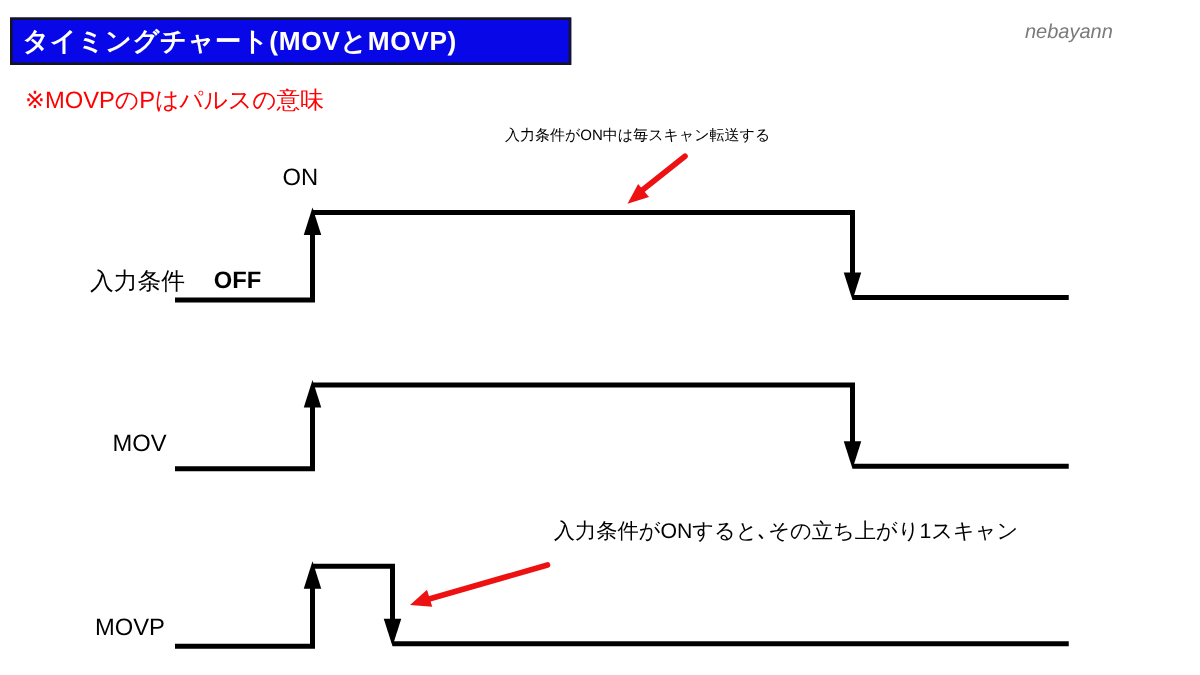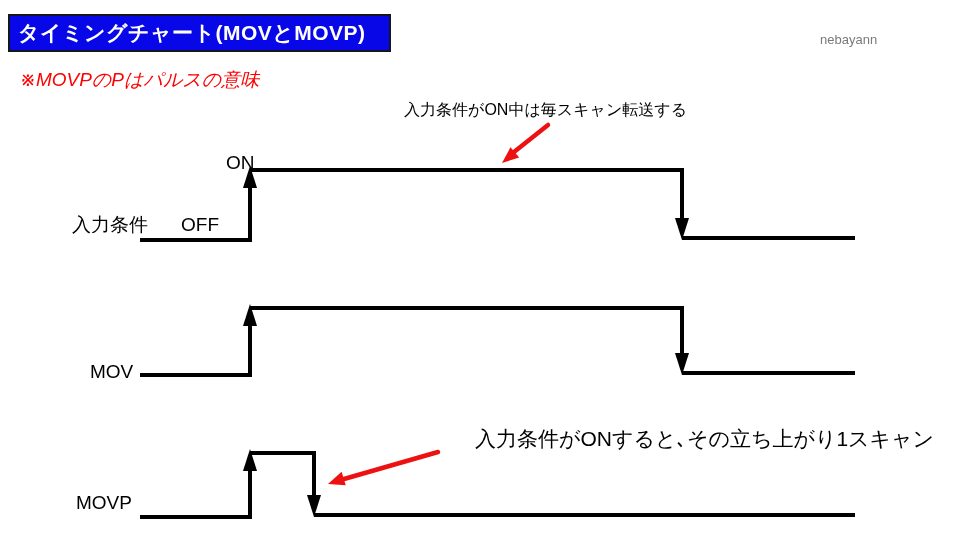--- a/index.html
+++ b/index.html
@@ -10,67 +10,66 @@
   }
   .slide {
     position: relative;
     width: 960px; height: 540px;
     background: #fff;
     overflow: hidden;
   }
   .title-bar {
     position: absolute;
     left: 8px; top: 14px;
-    width: 383px; height: 38px;
+    width: 449px; height: 38px;
     background: var(--title-bg, #0707e8);
     border: 2px solid #15151e;
     box-sizing: border-box;
     display: flex; align-items: center;
     padding-left: 8px;
   }
   .title-bar span {
     color: var(--title-text, #ffffff);
     font-size: 21px;
     font-weight: bold;
     letter-spacing: 0.5px;
     white-space: nowrap;
   }
   .watermark {
     position: absolute;
     left: 820px; top: 17px;
     color: var(--watermark, #7a7a7a);
-    font-size: 13px;
-    margin-top: 15px;
+    font-size: 16px;
+    font-style: italic;
   }
   .note-red {
     position: absolute;
     left: 20px; top: 67px;
     color: var(--note-red, #ff0000);
     font-size: 19px;
     white-space: nowrap;
-    font-style: italic;
   }
   .annot {
     position: absolute;
     color: #000;
-    font-size: 16px;
+    font-size: 12px;
     white-space: nowrap;
   }
   .annot-top { left: 404px; top: 100px; }
-  .annot-bottom { left: 443px; top: 427px; font-size: 21px; line-height: 23px; margin-left: 32px; }
+  .annot-bottom { left: 443px; top: 413px; font-size: 17px; line-height: 23px; }
   .sig-label {
     position: absolute;
     color: #000;
     font-size: 19px;
     white-space: nowrap;
   }
   .lbl-input { left: 72px;  top: 212px; }
-  .lbl-off   { left: 181px; top: 214px; }
-  .lbl-on    { left: 226px; top: 152px; }
-  .lbl-mov   { left: 90px;  top: 345px; margin-top: 16px; }
+  .lbl-off   { left: 171px; top: 214px; font-weight: bold; }
+  .lbl-on    { left: 226px; top: 132px; }
+  .lbl-mov   { left: 90px;  top: 345px; }
   .lbl-movp  { left: 76px;  top: 492px; }
   svg.wave-layer {
     position: absolute;
     left: 0; top: 0;
     width: 960px; height: 540px;
   }
   .wv { stroke: var(--line, #000); stroke-width: 4; fill: none; }
   .wv-head { fill: var(--line, #000); stroke: none; }
   .red-ln { stroke: var(--arrow-red, #ee1111); stroke-width: 4.5; fill: none; stroke-linecap: round; }
   .red-head { fill: var(--arrow-red, #ee1111); stroke: none; }

